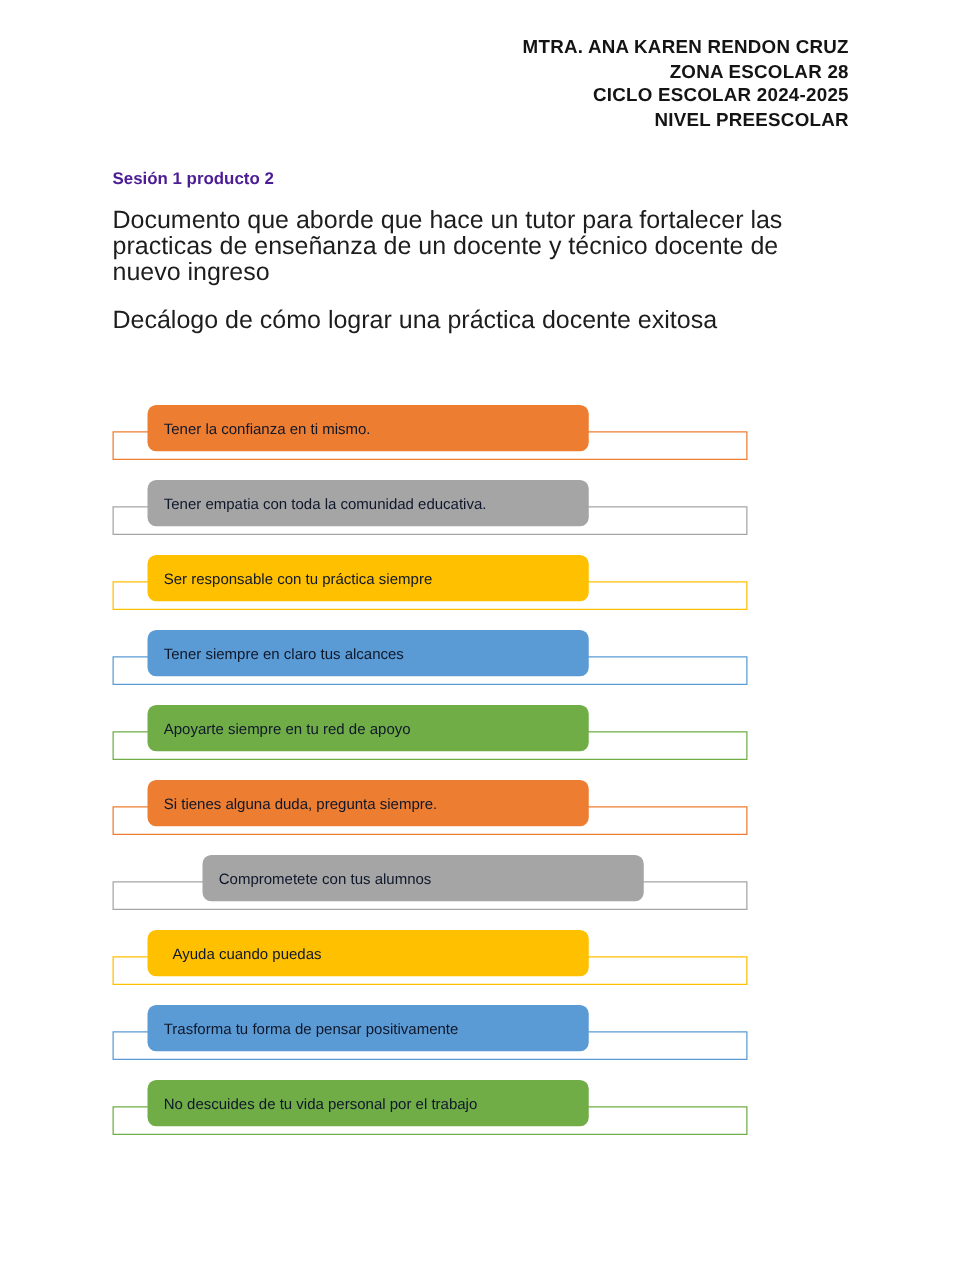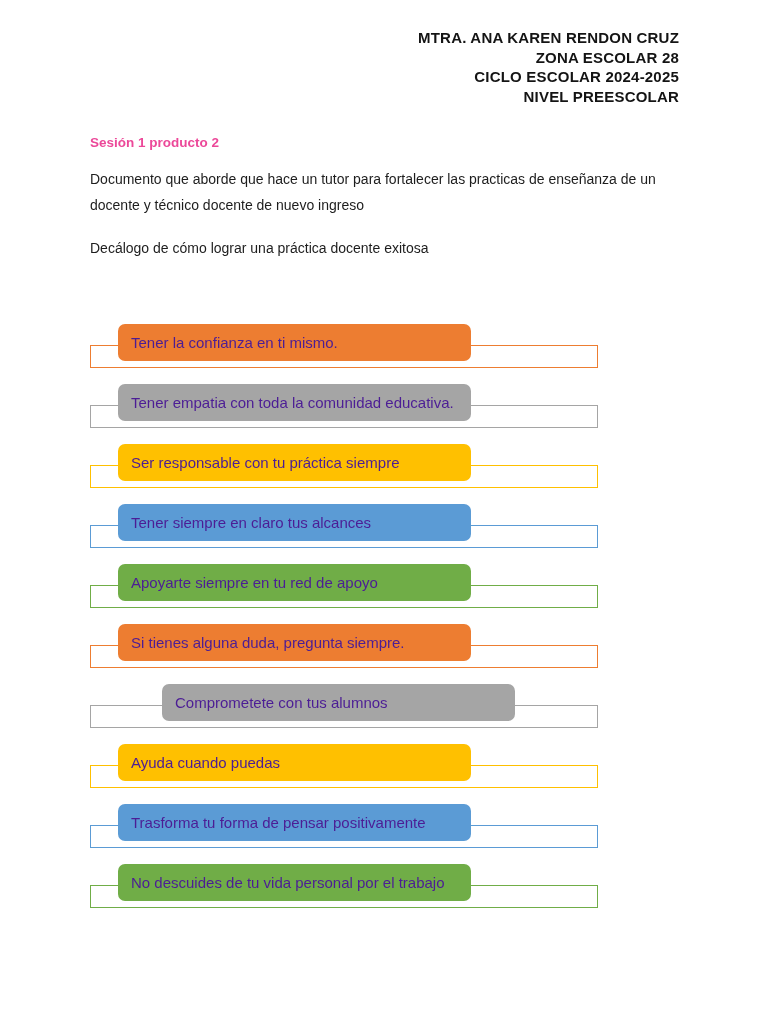--- a/index.html
+++ b/index.html
@@ -40,27 +40,27 @@
   
   .intro {
     position: absolute;
     left: 90px;
     top: 134px;
     width: 570px;
   }
   .intro-title {
     font-size: 13.5px;
     font-weight: bold;
-    color: #ec4899;
+    color: #4c1d95;
     margin: 0 0 14px 0;
     line-height: 18px;
   }
   .intro-para {
-    font-size: 14px;
-    line-height: 26px;
+    font-size: 20px;
+    line-height: 21px;
     color: #1d1d1d;
     margin: 0 0 17px 0;
   }
   .intro-para:last-child { margin-bottom: 0; }
 
   
   .decalogo {
     position: absolute;
     left: 0;
     top: 324px;
@@ -87,22 +87,22 @@
     left: 118px;
     top: 0px;
     width: 353px;
     height: 37px;
     border-radius: 7px;
     box-sizing: border-box;
     display: flex;
     align-items: center;
   }
   .item-label {
-    color: #4c1d95;
-    font-size: 15px;
+    color: #0f172a;
+    font-size: 12px;
     line-height: 16px;
     padding-left: 13px;
     padding-right: 10px;
     white-space: nowrap;
   }
 </style>
 </head>
 <body>
 
 <div class="page">
@@ -166,21 +166,21 @@
 
     <div class="decalogo-item">
       <div class="item-outline" style="border-color: rgb(165, 165, 165);"></div>
       <div class="item-bar" style="background: rgb(165, 165, 165); margin-left: 44px;">
         <span class="item-label">Comprometete con tus alumnos</span>
       </div>
     </div>
 
     <div class="decalogo-item">
       <div class="item-outline" style="border-color: rgb(255, 192, 0);"></div>
-      <div class="item-bar" style="background: rgb(255, 192, 0);">
+      <div class="item-bar" style="background: rgb(255, 192, 0); padding-left: 7px;">
         <span class="item-label">Ayuda cuando puedas</span>
       </div>
     </div>
 
     <div class="decalogo-item">
       <div class="item-outline" style="border-color: rgb(91, 155, 213);"></div>
       <div class="item-bar" style="background: rgb(91, 155, 213);">
         <span class="item-label">Trasforma tu forma de pensar positivamente</span>
       </div>
     </div>

